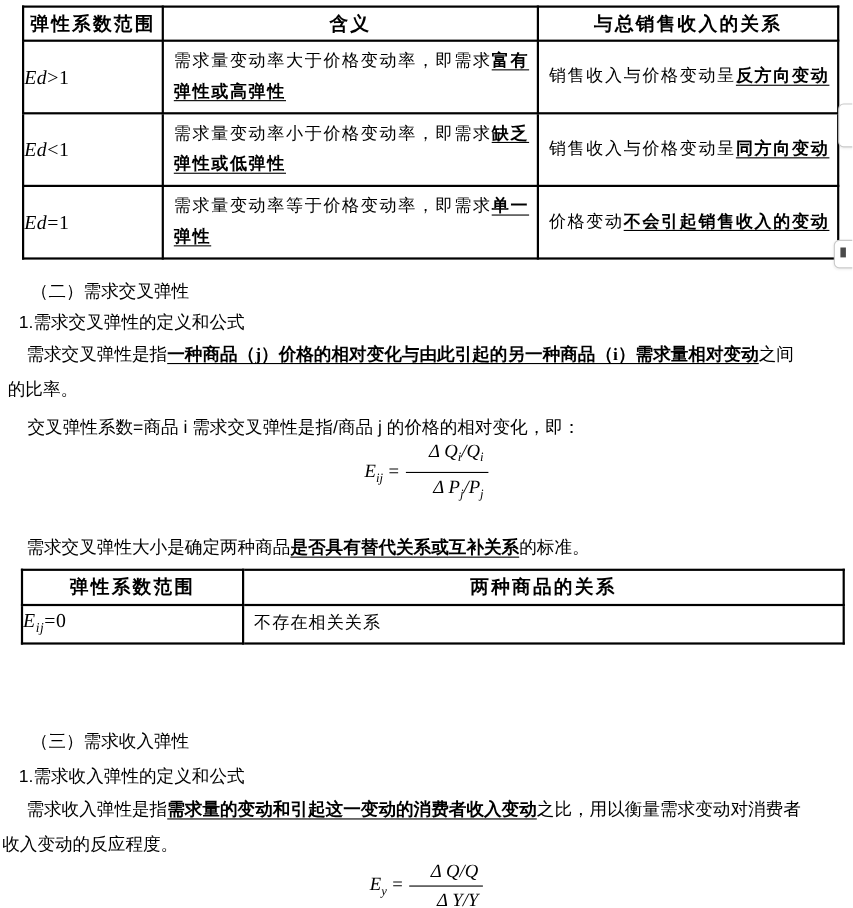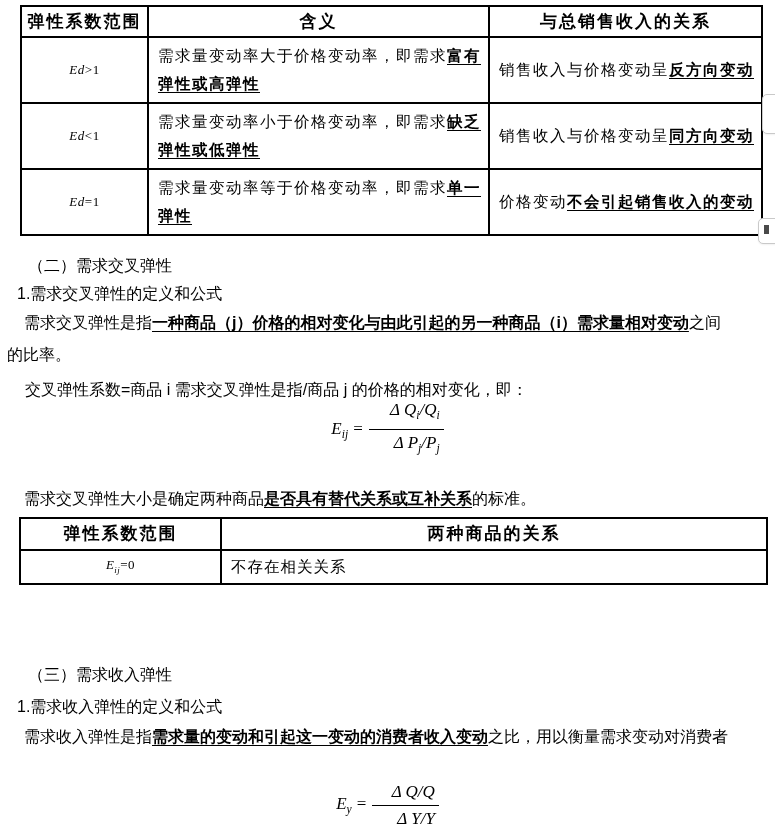--- a/index.html
+++ b/index.html
@@ -9,21 +9,21 @@
     background:#ffffff; color:#000;
     font-family:"Liberation Sans", sans-serif;
     font-size:16px; line-height:26px;
   }
   
   table { border-collapse:collapse; table-layout:fixed; position:absolute; }
   td, th { border:2px solid #000; vertical-align:middle; overflow:hidden; }
   th { font-weight:bold; text-align:center; letter-spacing:2px; font-size:17px; }
   #table1 { left:20px; top:5px; width:741px; }
   #table2 { left:19px; top:517px; width:747px; }
-  .range-cell { text-align:center; font-family:"Liberation Serif", serif; font-size:13px; letter-spacing:0.5px; }
+  .range-cell { font-family:"Liberation Serif", serif; font-size:18px; letter-spacing:0.5px; }
   .text-cell { text-align:left; padding:4px 6px 4px 9px; letter-spacing:1.5px; line-height:28px; font-size:15.5px; }
   #table2 .text-cell { letter-spacing:1px; line-height:24px; }
   
   .em { font-weight:bold; text-decoration:underline; text-underline-offset:3px; }
   .ital { font-family:"Liberation Serif", serif; font-style:italic; }
   sub { font-size:0.68em; }
   
   .line { position:absolute; white-space:nowrap; }
   
   .formula { position:absolute; width:775px; text-align:center;
@@ -79,21 +79,21 @@
       <td class="range-cell"><span class="ital">Ed</span><span>=1</span></td>
       <td class="text-cell"><span>需求量变动率等于价格变动率，即需求</span><span class="em">单一弹性</span></td>
       <td class="text-cell"><span>价格变动</span><span class="em">不会引起销售收入的变动</span></td>
     </tr>
   </tbody>
     </table>
 
 
   <div class="line" style="left:28px; top:253px;">（二）需求交叉弹性</div>
   <div class="line" style="left:17px; top:281px;">1.需求交叉弹性的定义和公式</div>
-  <div class="line" style="left:24px; top:310px;"><span>需求交叉弹性是指</span><span class="em">一种商品（j）价格的相对变化与由此引起的另一种商品（i）需求量相对变动</span><span>之间</span></div>
+  <div class="line" style="left:24px; top:310px;font-family:Liberation Serif, serif;"><span>需求交叉弹性是指</span><span class="em">一种商品（j）价格的相对变化与由此引起的另一种商品（i）需求量相对变动</span><span>之间</span></div>
   <div class="line" style="left:7px; top:342px;">的比率。</div>
   <div class="line" style="left:25px; top:377px;">交叉弹性系数=商品 i 需求交叉弹性是指/商品 j 的价格的相对变化，即：</div>
 
   <div class="formula" style="top:398px;">
     <span><span class="ital">E</span><sub class="ital">ij</sub></span><span class="f-eq">=</span><span class="frac">
       <span class="num"><span class="ital">Δ </span><span class="ital">Q</span><sub class="ital">i</sub><span class="ital">/</span><span class="ital">Q</span><sub class="ital">i</sub></span>
       <span class="den"><span class="ital">Δ </span><span class="ital">P</span><sub class="ital">j</sub><span class="ital">/</span><span class="ital">P</span><sub class="ital">j</sub></span>
     </span>
   </div>
 
@@ -112,20 +112,21 @@
     <tr style="height:34px">
       <td class="range-cell"><span class="ital">E</span><sub class="ital">ij</sub><span>=0</span></td>
       <td class="text-cell"><span>不存在相关关系</span></td>
     </tr>
   </tbody>
     </table>
 
   <div class="line" style="left:28px; top:662px;">（三）需求收入弹性</div>
   <div class="line" style="left:17px; top:694px;">1.需求收入弹性的定义和公式</div>
   <div class="line" style="left:24px; top:724px;"><span>需求收入弹性是指</span><span class="em">需求量的变动和引起这一变动的消费者收入变动</span><span>之比，用以衡量需求变动对消费者</span></div>
+  <div class="line" style="left:2px; top:756px;">收入变动的反应程度。</div>
 
   <div class="formula" style="top:780px;">
     <span><span class="ital">E</span><sub class="ital">y</sub></span><span class="f-eq">=</span><span class="frac">
       <span class="num"><span class="ital">Δ Q/Q</span></span>
       <span class="den"><span class="ital">Δ Y/Y</span></span>
     </span>
   </div>
 
   <div id="side-widget-1" class="side-widget"></div>
   <div id="side-widget-2" class="side-widget">

